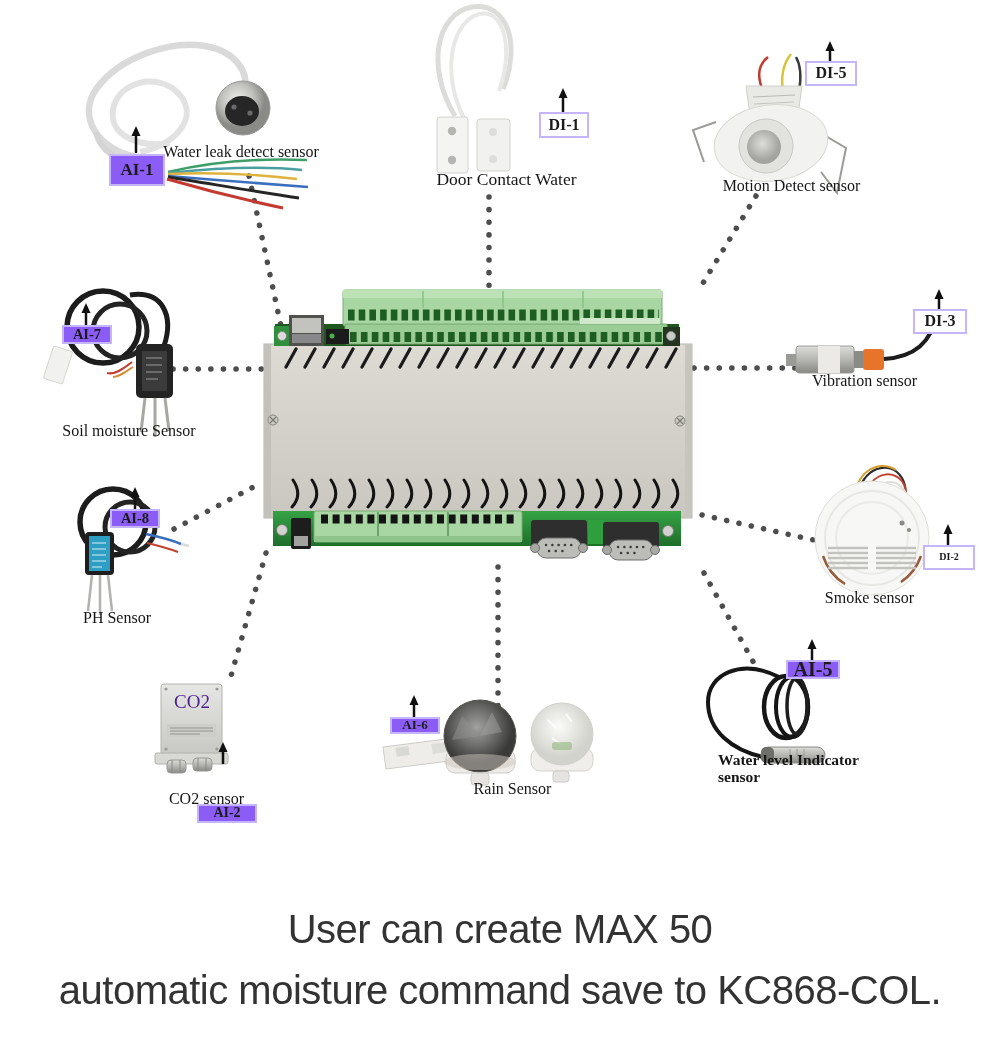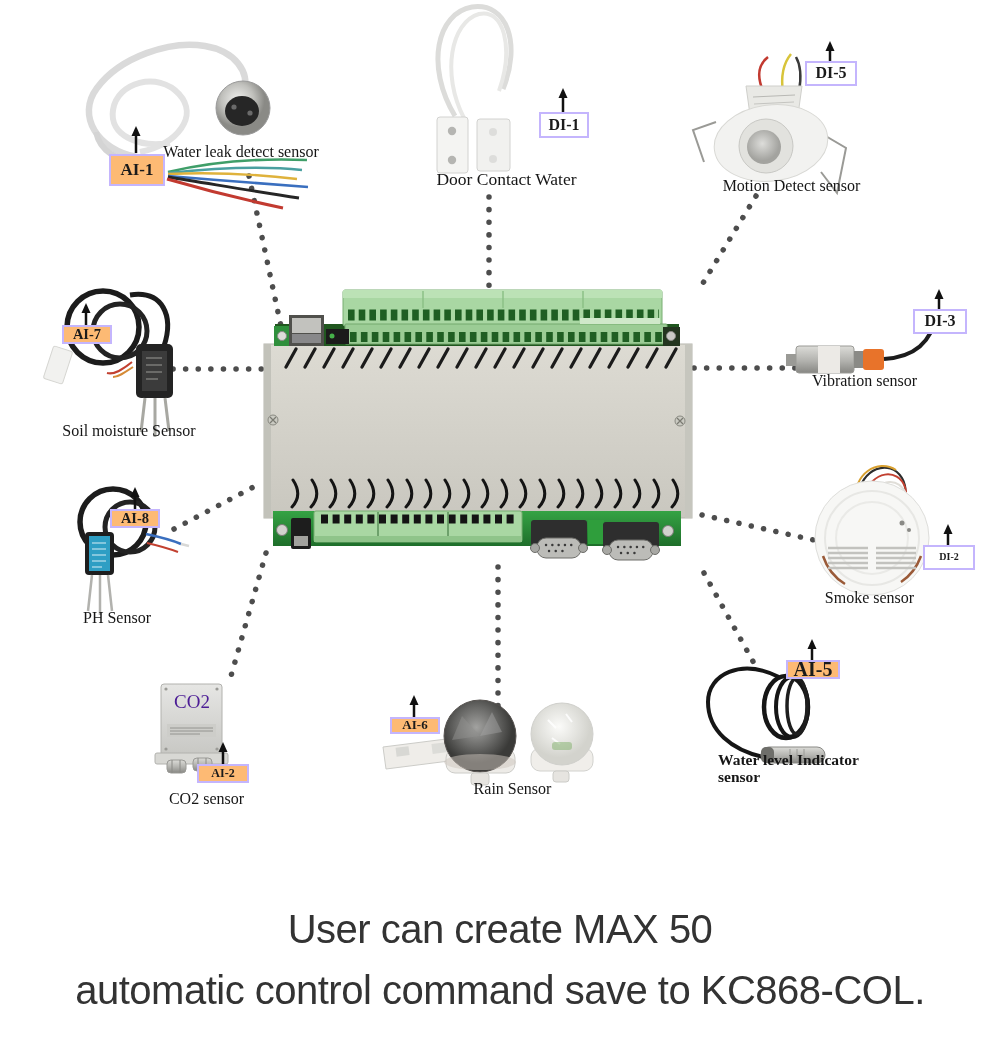--- a/index.html
+++ b/index.html
@@ -1,21 +1,21 @@
 <!DOCTYPE html>
 <html><head>
 <meta charset="utf-8">
 <style>
   html,body{margin:0;padding:0;background:#ffffff;}
   .canvas{position:relative;width:1000px;height:1061px;background:#ffffff;overflow:hidden;
           font-family:"Liberation Serif",serif;}
   .art{position:absolute;left:0;top:0;}
   .tag{position:absolute;border:2px solid #c4b5fd;box-sizing:border-box;text-align:center;
        font-family:"Liberation Serif",serif;font-weight:bold;color:#1b1b1b;}
-  .tag.yellow{background:#fdba74;}
+  .tag.yellow{background:#8b5cf6;}
   .tag.white{background:#ffffff;}
   .sname{position:absolute;font-family:"Liberation Serif",serif;font-size:16px;color:#161616;
          text-align:center;}
   .sname.lg{font-size:17.5px;}
   .sname.left{text-align:left;line-height:17px;font-size:15.5px;font-weight:bold;}
   .devtext{position:absolute;font-family:"Liberation Serif",serif;font-size:19px;color:#4c1d95;
            text-align:center;}
   .caption{position:absolute;left:0;top:899px;width:1000px;text-align:center;
            font-family:"Liberation Sans",sans-serif;font-size:40px;line-height:61px;
            color:#333333;letter-spacing:-0.5px;}
@@ -324,35 +324,35 @@
     </g>
   </svg>
 
   <div class="tag yellow" style="left:109px;top:154px;width:56px;height:32px;line-height:27px;font-size:17px">AI-1</div>
   <div class="tag white" style="left:539px;top:112px;width:50px;height:26px;line-height:21px;font-size:16px">DI-1</div>
   <div class="tag white" style="left:805px;top:61px;width:52px;height:25px;line-height:20px;font-size:16px">DI-5</div>
   <div class="tag yellow" style="left:62px;top:325px;width:50px;height:19px;line-height:14px;font-size:14.5px">AI-7</div>
   <div class="tag white" style="left:913px;top:309px;width:54px;height:25px;line-height:20px;font-size:16px">DI-3</div>
   <div class="tag yellow" style="left:110px;top:509px;width:50px;height:19px;line-height:14px;font-size:14.5px">AI-8</div>
   <div class="tag white" style="left:923px;top:545px;width:52px;height:25px;line-height:20px;font-size:10px">DI-2</div>
-  <div class="tag yellow" style="left:197px;top:764px;width:52px;height:19px;line-height:14px;font-size:12px">AI-2</div>
+  <div class="tag yellow" style="left:197px;top:804px;width:60px;height:19px;line-height:14px;font-size:14px">AI-2</div>
   <div class="tag yellow" style="left:390px;top:717px;width:50px;height:17px;line-height:12px;font-size:13px">AI-6</div>
   <div class="tag yellow" style="left:786px;top:660px;width:54px;height:19px;line-height:14px;font-size:20px">AI-5</div>
 
   <div class="sname" style="left:160px;top:143px;width:162px">Water leak detect sensor</div>
   <div class="sname lg" style="left:424px;top:169px;width:165px">Door Contact Water</div>
   <div class="sname" style="left:709px;top:177px;width:165px">Motion Detect sensor</div>
   <div class="sname" style="left:48px;top:422px;width:162px">Soil moisture Sensor</div>
   <div class="sname" style="left:782px;top:372px;width:165px">Vibration sensor</div>
   <div class="sname" style="left:36px;top:609px;width:162px">PH Sensor</div>
   <div class="sname" style="left:787px;top:589px;width:165px">Smoke sensor</div>
   <div class="sname" style="left:124px;top:790px;width:165px">CO2 sensor</div>
   <div class="sname" style="left:430px;top:780px;width:165px">Rain Sensor</div>
   <div class="sname left" style="left:718px;top:751px;width:142px">Water level Indicator sensor</div>
 
   <div class="devtext" style="left:162px;top:691px;width:60px">CO2</div>
 
   <div class="caption">
     <div>User can create MAX 50</div>
-    <div>automatic control command save to KC868-COL.</div>
+    <div>automatic moisture command save to KC868-COL.</div>
   </div>
 
 </div>
 
 </body></html>

